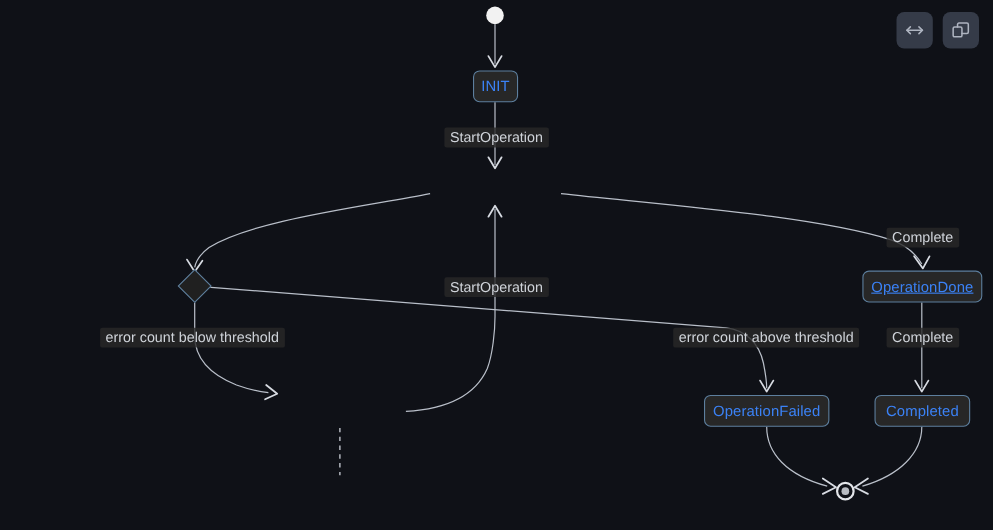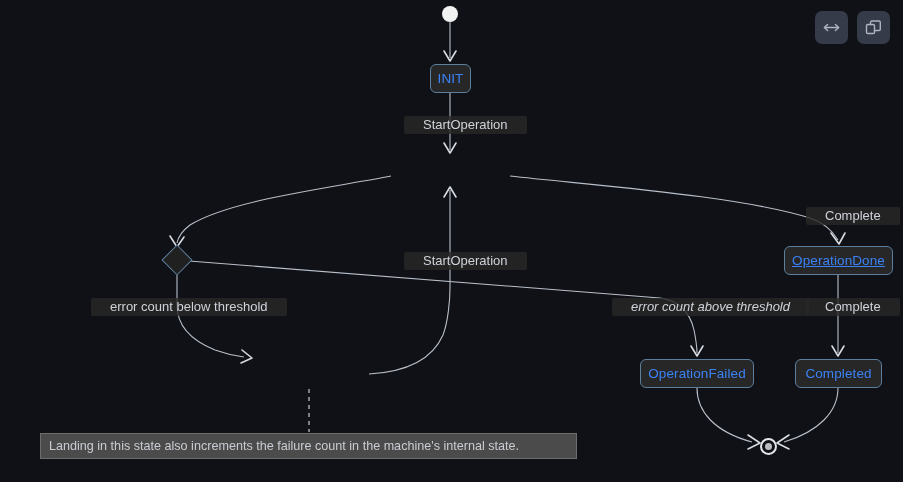--- a/index.html
+++ b/index.html
@@ -107,21 +107,21 @@
   }
 
   
   .edge-label {
     position: absolute;
     color: #cfd3d9;
     font-size: 13px;
     line-height: 16px;
     white-space: nowrap;
     background: rgba(40, 40, 40, 0.80);
-    padding: 1px 19px;
+    padding: 1px 5px;
     border-radius: 2px;
   }
 
   
   .note-box {
     position: absolute;
     box-sizing: border-box;
     background: #4b4b4b;
     border: 1px solid #6d6d6d;
     color: #c9cdd3;
@@ -232,27 +232,24 @@
     </div>
 
   <div class="edge-label" style="left:404px; top:116px;">StartOperation</div>
 
   <div class="edge-label" style="left:806px; top:207px;">Complete</div>
 
   <div class="edge-label" style="left:404px; top:252px;">StartOperation</div>
 
   <div class="edge-label" style="left:91px; top:298px;">error count below threshold</div>
 
-  <div class="edge-label" style="left:612px; top:298px;font-style:italic;">error count above threshold</div>
+  <div class="edge-label" style="left:612px; top:298px;">error count above threshold</div>
 
   <div class="edge-label" style="left:806px; top:298px;">Complete</div>
 
-  <div class="note-box" style="left:40px; top:433px; width:537px;">
-    <span>Landing in this state also increments the failure count in the machine's internal state.</span>
-  </div>
 
   <div class="toolbar">
     <button class="tool-btn" title="Fit width">
       <span>
         <svg width="19" height="19" viewBox="0 0 19 19">
           <path d="M2.5,9.5 H16.5"></path>
           <path d="M5.6,6.4 L2.4,9.5 L5.6,12.6"></path>
           <path d="M13.4,6.4 L16.6,9.5 L13.4,12.6"></path>
         </svg>
       </span>

